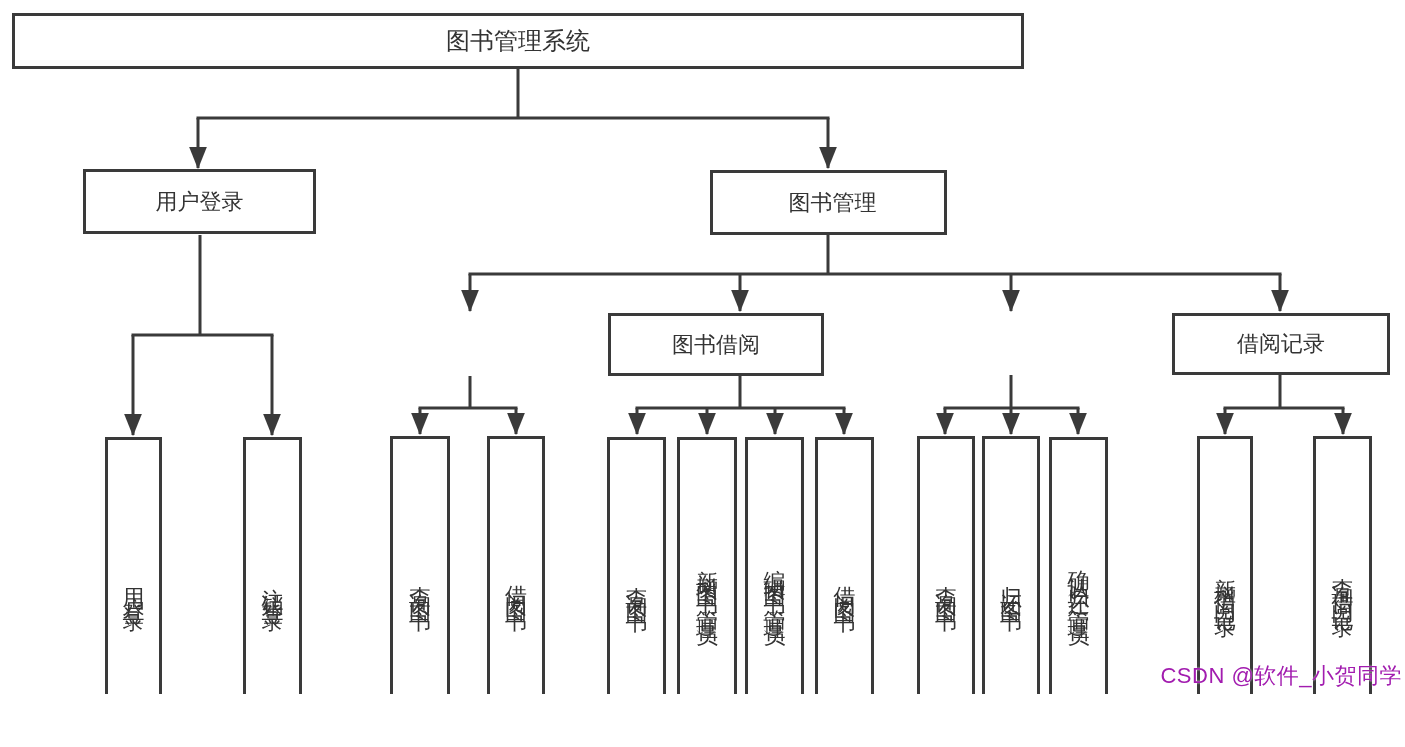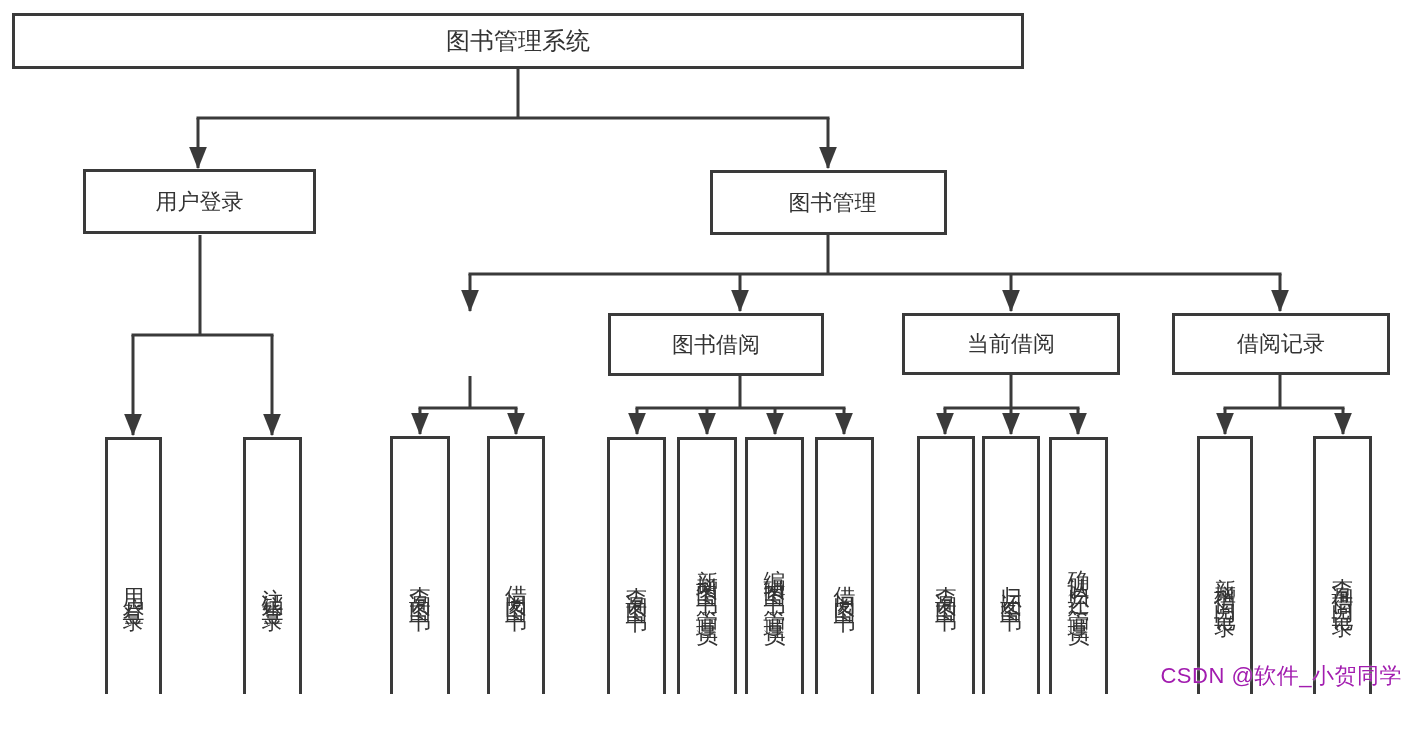--- a/index.html
+++ b/index.html
@@ -109,23 +109,20 @@
   <div class="box" style="left:83px; top:169px; width:233px; height:65px;">
     <span class="hlabel">用户登录</span>
   </div>
   <div class="box" style="left:710px; top:170px; width:237px; height:65px;padding-left:8px;">
     <span class="hlabel">图书管理</span>
   </div>
 
   <div class="box" style="left:608px; top:313px; width:216px; height:63px;">
     <span class="hlabel">图书借阅</span>
   </div>
-  <div class="box" style="left:902px; top:313px; width:218px; height:62px;">
-    <span class="hlabel">当前借阅</span>
-  </div>
   <div class="box" style="left:1172px; top:313px; width:218px; height:62px;">
     <span class="hlabel">借阅记录</span>
   </div>
 
   <div class="box" style="left:105px; top:437px; width:57px; height:298px;">
     <span class="vlabel">用户登录</span>
   </div>
   <div class="box" style="left:243px; top:437px; width:59px; height:298px;">
     <span class="vlabel">注销登录</span>
   </div>

